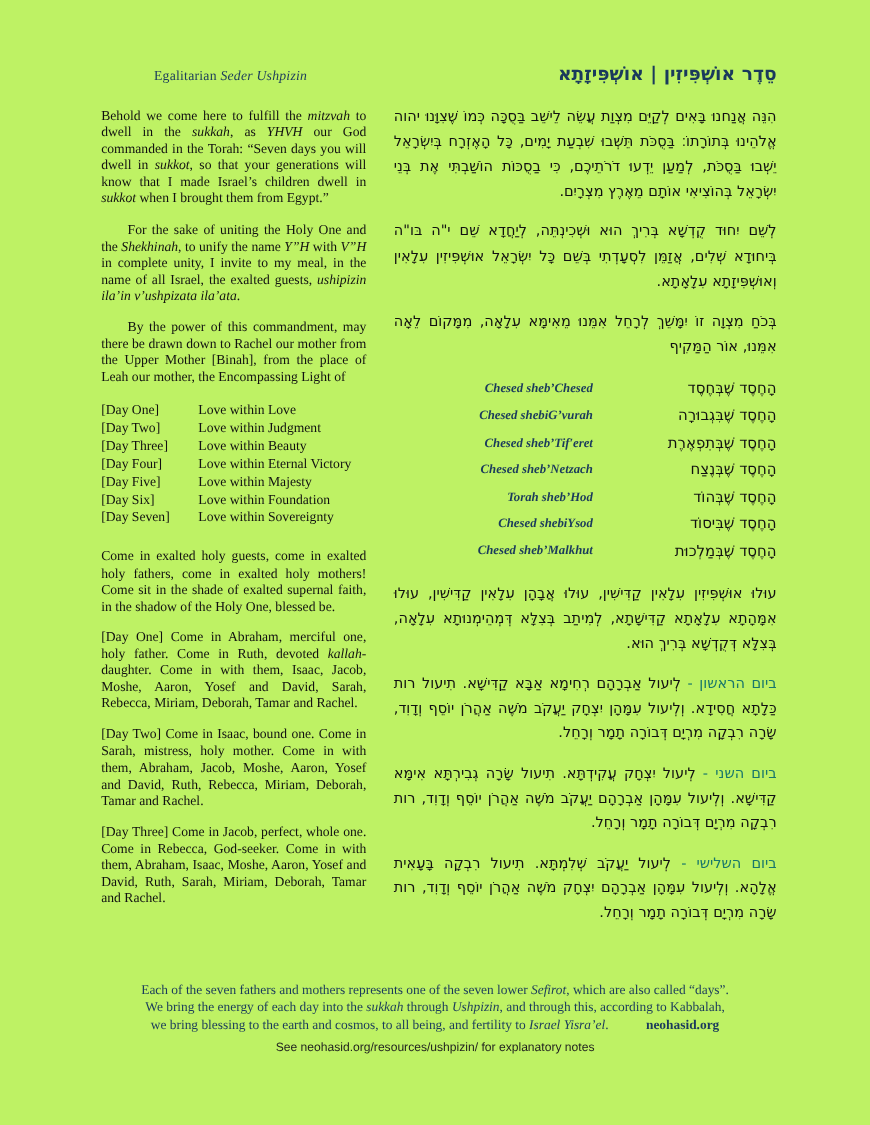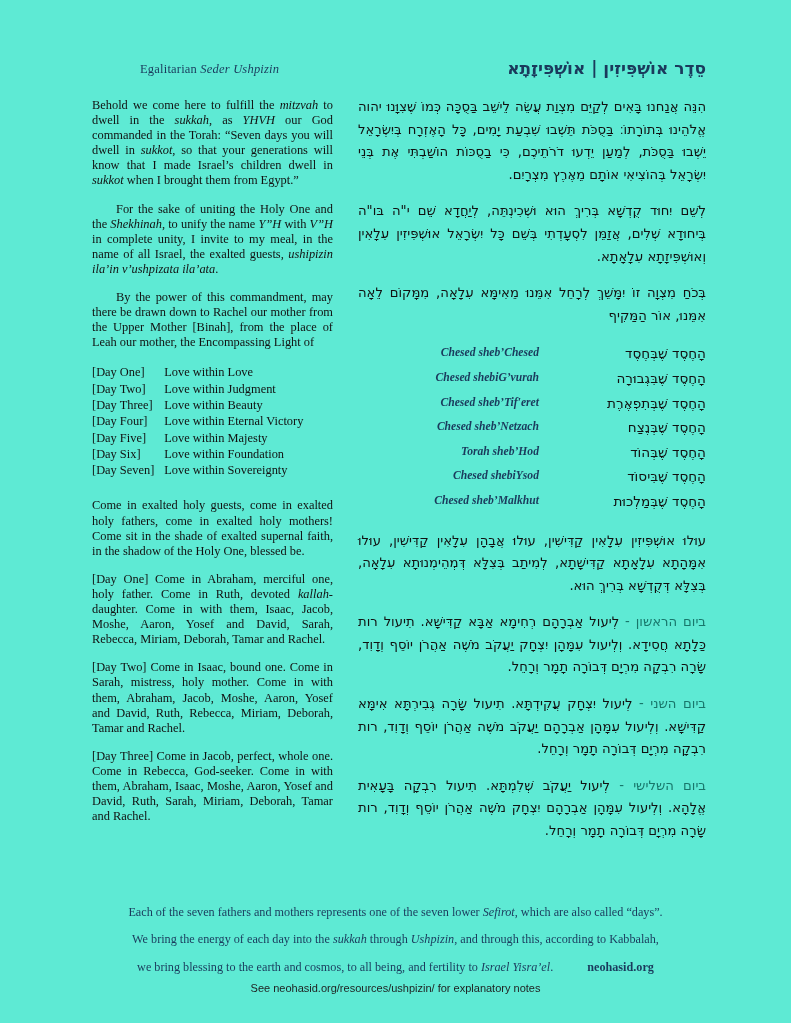--- a/index.html
+++ b/index.html
@@ -15,21 +15,21 @@
     font-family: "Liberation Serif", serif;
     color: #111111;
     overflow: hidden;
   }
 
   .page {
     position: absolute;
     left: 0; top: 0;
     width: 791px;
     height: 1023px;
-    background: #5eead4;
+    background: #bef264;
   }
 
   
   .masthead {
     position: absolute;
     left: 85px;
     top: 58px;
     width: 621px;
     height: 30px;
   }
@@ -91,21 +91,21 @@
 
   
   .day-table {
     margin: 14px 0 0 0;
     padding-left: 10px;
     border-collapse: collapse;
     font-size: 12.4px;
     line-height: 16.3px;
   }
   .day-table td { padding: 0 0 0 0; vertical-align: top; white-space: nowrap; }
-  .day-table td.lbl { padding-right: 10px; }
+  .day-table td.lbl { padding-right: 26px; }
 
   
   .sefirot {
     margin: 4px 0 16px 0;
     width: 100%;
     border-collapse: collapse;
     direction: rtl;
   }
   .sefirot td { padding: 1px 0; vertical-align: middle; }
   .sefirot td.he {
@@ -136,21 +136,20 @@
     top: 893px;
     width: 791px;
     text-align: center;
   }
   .footer-line {
     font-family: "Liberation Serif", serif;
     font-size: 12.2px;
     line-height: 15.4px;
     color: #1a3a5c;
     white-space: nowrap;
-    margin-top: 12px;
   }
   .footer-line .ital { font-style: italic; }
   .brand {
     font-weight: bold;
     font-family: "Liberation Serif", serif;
     padding-left: 34px;
   }
   .footer-note {
     margin-top: 7px;
     font-family: "Liberation Sans", sans-serif;

